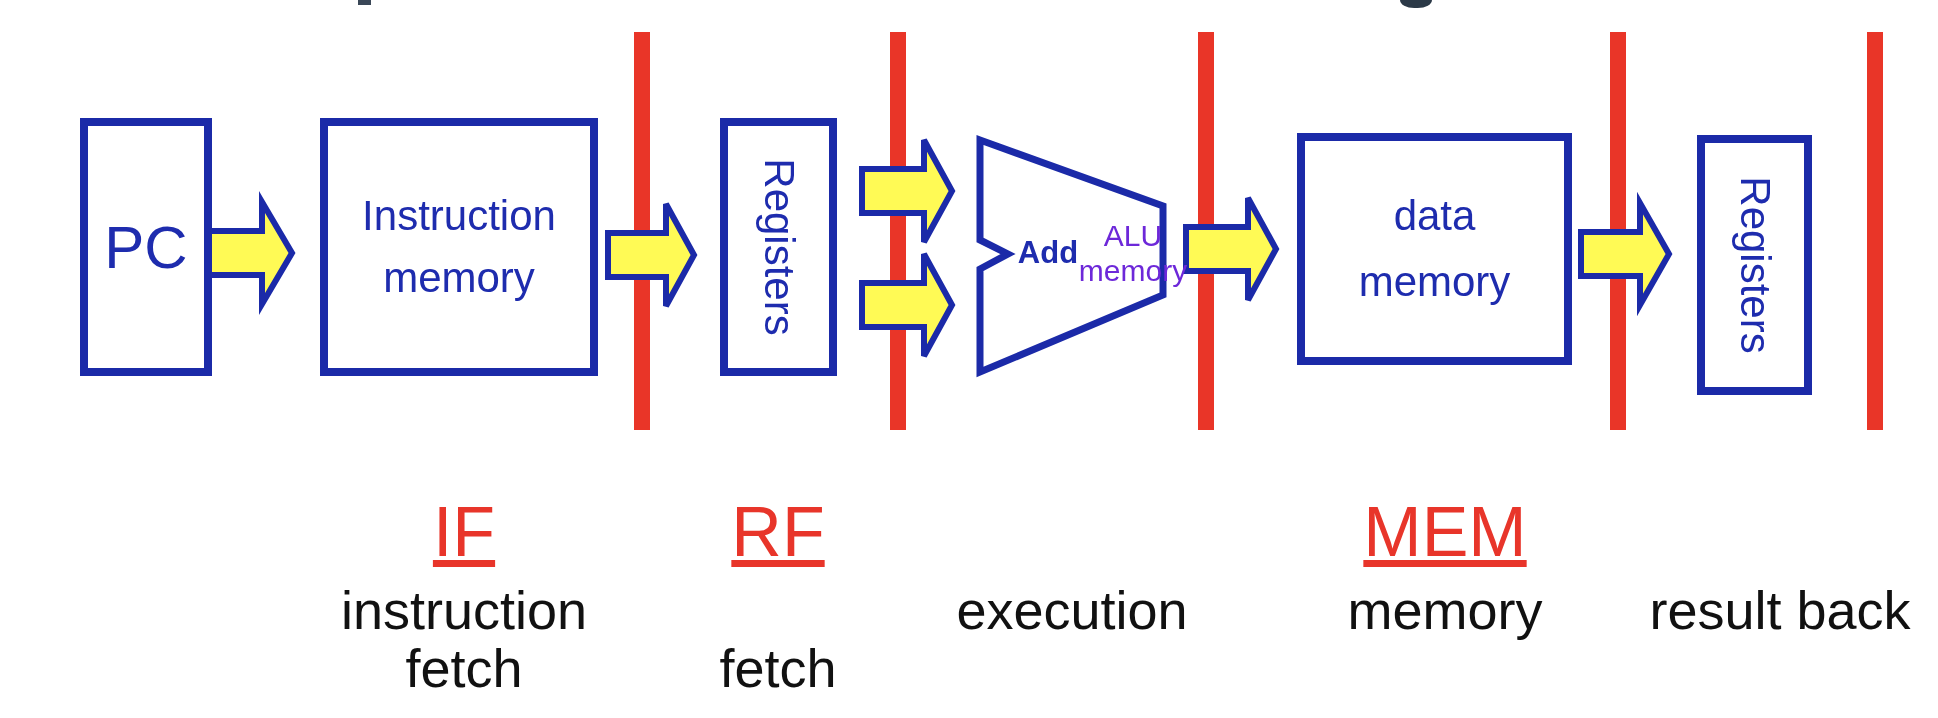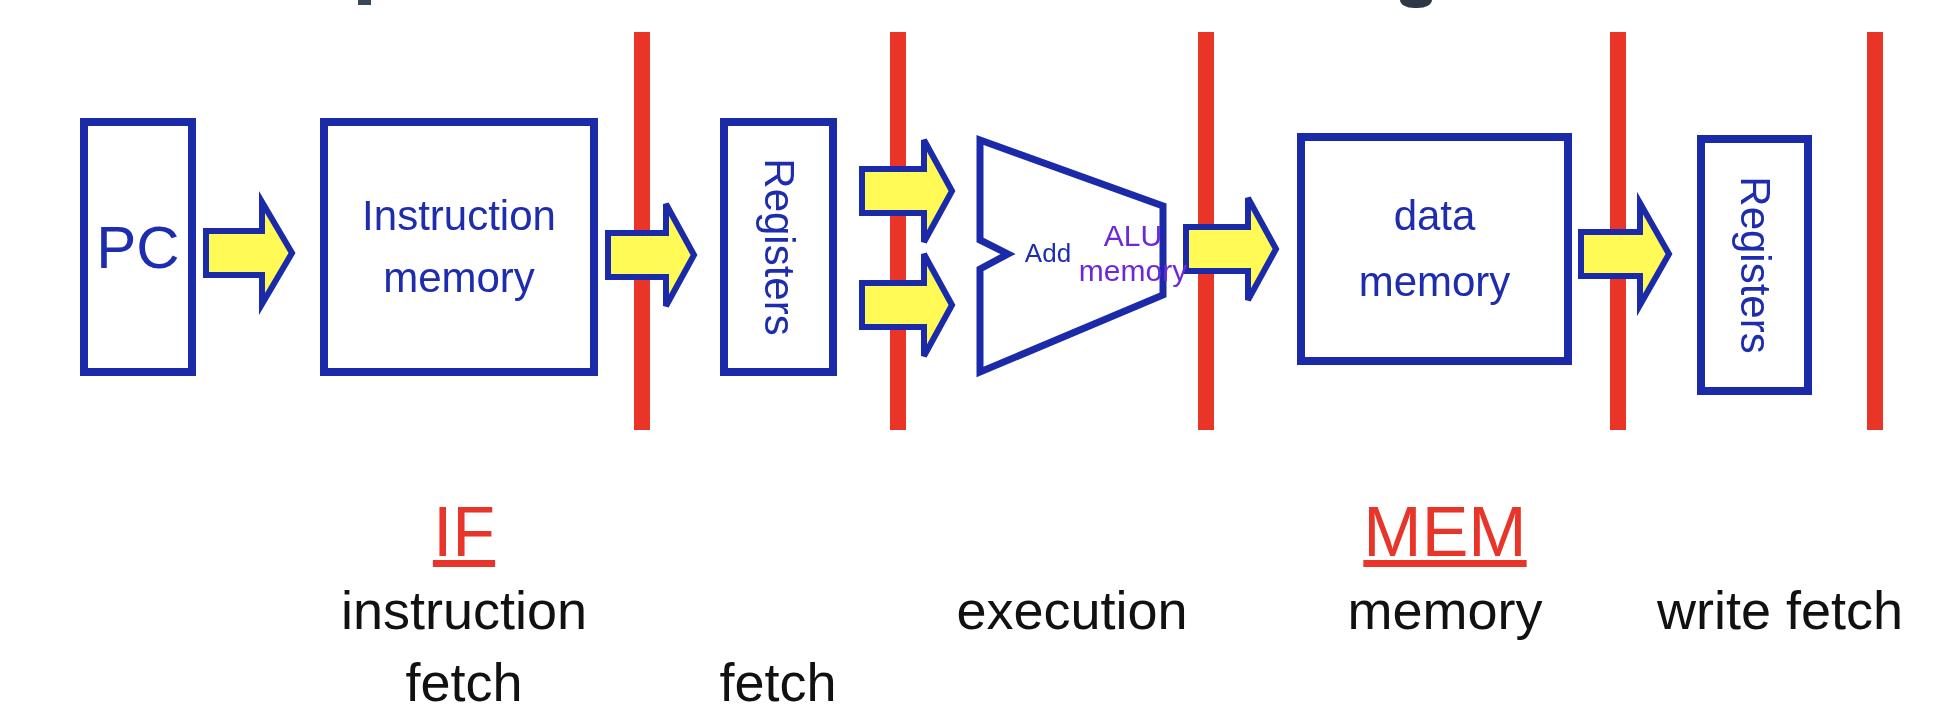--- a/index.html
+++ b/index.html
@@ -13,38 +13,38 @@
          border-radius:0 0 16px 16px / 0 0 9px 9px;}
   
   .bar{position:absolute;top:32px;width:16px;height:398px;background:#e93528;}
   .bar.b1{left:634px}.bar.b2{left:890px}.bar.b3{left:1198px}.bar.b4{left:1610px}.bar.b5{left:1867px}
   
   .overlay{position:absolute;left:0;top:0;width:1938px;height:718px;}
   
   .box{position:absolute;box-sizing:border-box;border:8px solid #1b2aa8;background:#ffffff;
        display:flex;align-items:center;justify-content:center;text-align:center;
        color:#1e2cae;}
-  .box.pc  {left:80px;  top:118px;width:116px;height:258px;font-size:60px;}
+  .box.pc  {left:80px;  top:118px;width:132px;height:258px;font-size:60px;}
   .box.im  {left:320px; top:118px;width:278px;height:258px;font-size:42px;line-height:62px;}
   .box.dm  {left:1297px;top:133px;width:275px;height:232px;font-size:42px;line-height:66px;}
   .box.rg1 {left:720px; top:118px;width:117px;height:258px;}
   .box.rg2 {left:1697px;top:135px;width:115px;height:260px;}
   .vtext{font-size:42px;color:#1e2cae;white-space:nowrap;transform:rotate(90deg);}
   
   .alu-add{position:absolute;left:1048px;top:253px;transform:translate(-50%,-50%);
-           font-size:26px;font-weight:normal;color:#1e2cae;white-space:nowrap;}
+           font-size:31px;font-weight:bold;color:#1e2cae;white-space:nowrap;}
   .alu-res{position:absolute;left:1133px;top:218px;transform:translateX(-50%);
            font-size:30px;line-height:35px;color:#6d28d9;text-align:center;white-space:nowrap;}
   
   .stage-abbr{position:absolute;top:497px;transform:translateX(-50%);
               font-size:70px;line-height:70px;color:#e8352a;white-space:nowrap;text-decoration:underline;}
   .stage-d1{position:absolute;top:582px;transform:translateX(-50%);
             font-size:54px;line-height:56px;color:#111111;white-space:nowrap;}
   .stage-d2{position:absolute;top:640px;transform:translateX(-50%);
-            font-size:54px;line-height:56px;color:#111111;white-space:nowrap;margin-top:14px;}
+            font-size:54px;line-height:56px;color:#111111;white-space:nowrap;}
   .cx1{left:464px}.cx2{left:778px}.cx3{left:1072px}.cx4{left:1445px}.cx5{left:1780px}
 </style>
 </head>
 <body>
 
 <div class="canvas">
 
   <div class="frag1"></div>
   <div class="frag2"></div>
 
@@ -90,23 +90,24 @@
     <span class="vtext">Registers</span>
   </div>
 
   <div class="alu-add">Add</div>
   <div class="alu-res">
     <div>ALU</div>
     <div>memory</div>
   </div>
 
   <div class="stage-abbr cx1">IF</div>
+  <div class="stage-abbr cx2">RF</div>
   <div class="stage-abbr cx4">MEM</div>
 
   <div class="stage-d1 cx1">instruction</div>
   <div class="stage-d1 cx3">execution</div>
   <div class="stage-d1 cx4">memory</div>
-  <div class="stage-d1 cx5">write fetch</div>
+  <div class="stage-d1 cx5">result back</div>
 
   <div class="stage-d2 cx1">fetch</div>
   <div class="stage-d2 cx2">fetch</div>
 
 </div>
 
 </body></html>

